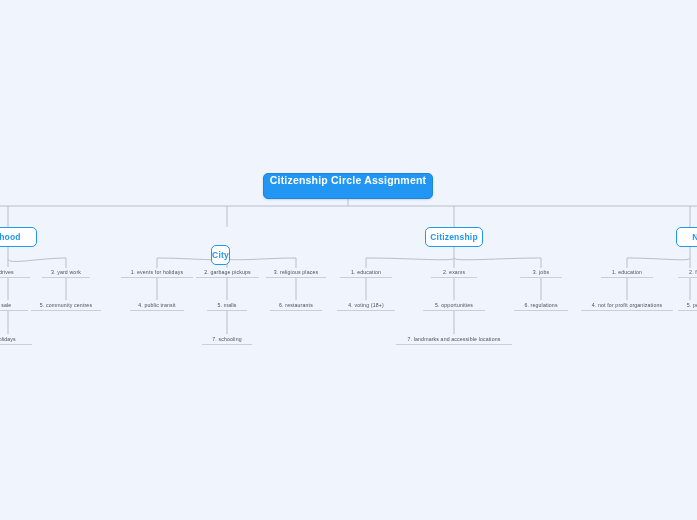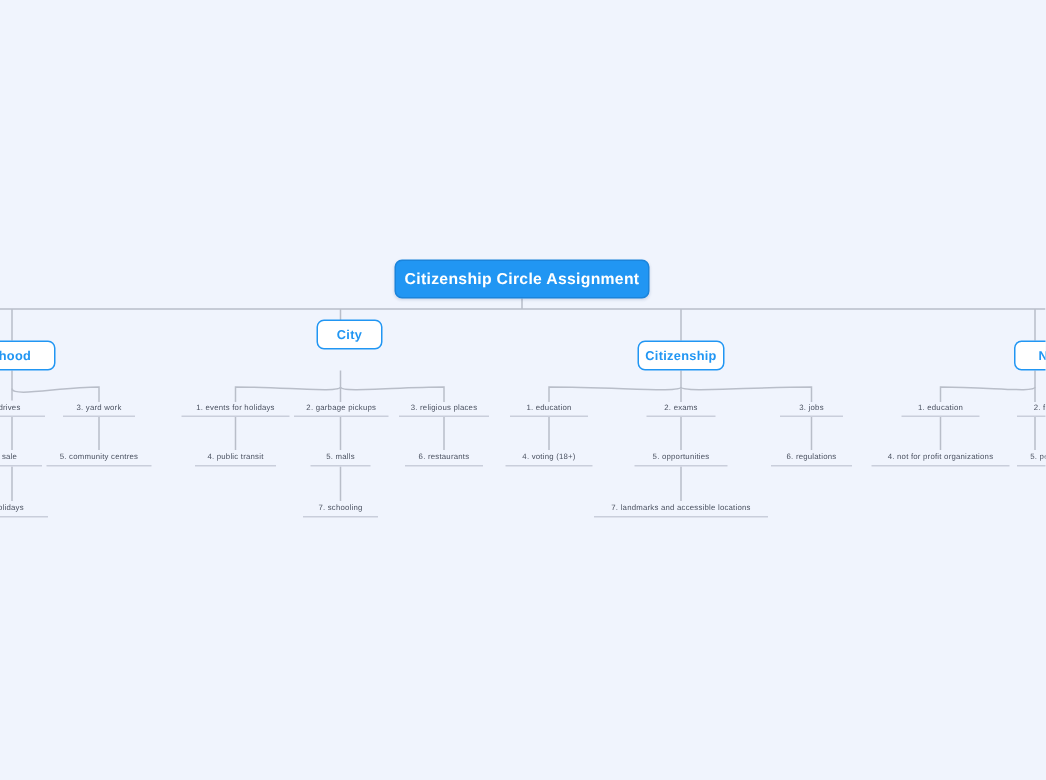--- a/index.html
+++ b/index.html
@@ -45,21 +45,20 @@
     position: absolute;
     box-sizing: border-box;
     background: #2196f3;
     color: #ffffff;
     border: 1px solid #1b84db;
     border-radius: 5px;
     font-size: 10.5px;
     font-weight: bold;
     letter-spacing: .2px;
     display: flex;
-    align-items: center;
     justify-content: center;
     white-space: nowrap;
     box-shadow: 0 1px 2px rgba(30,60,120,.16);
   }
 
   
   .branch-node {
     position: absolute;
     box-sizing: border-box;
     background: #ffffff;
@@ -141,21 +140,21 @@
   </svg>
 
   <div class="root-node" style="left:263px; top:173px; width:170px; height:26px;">
     <span>Citizenship Circle Assignment</span>
   </div>
 
   <div class="branch-node" style="left:-26px; top:227px; width:63px;">
     <span>urhood</span>
   </div>
 
-  <div class="branch-node" style="left:211px; top:213px; width:44px;">
+  <div class="branch-node" style="left:211px; top:245px; width:19px;">
     <span>City</span>
   </div>
 
   <div class="branch-node" style="left:425px; top:227px; width:58px;">
     <span>Citizenship</span>
   </div>
 
   <div class="branch-node" style="left:676px; top:227px; width:44px;">
     <span>Na</span>
   </div>

